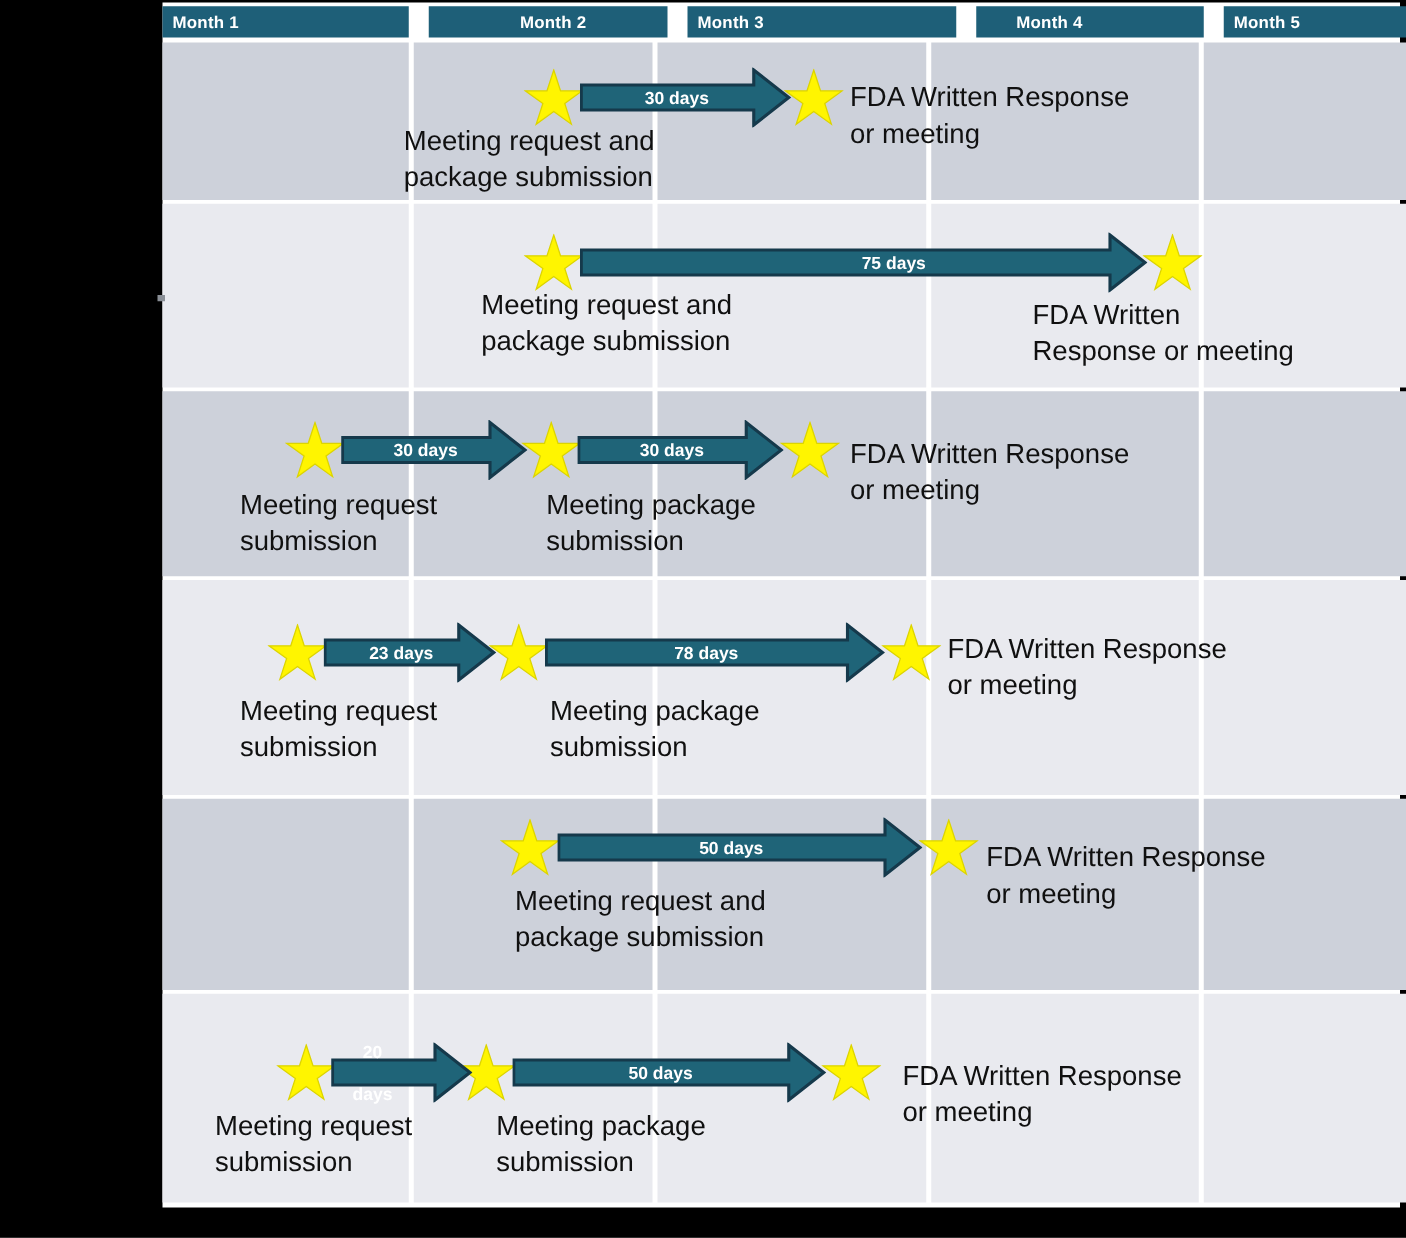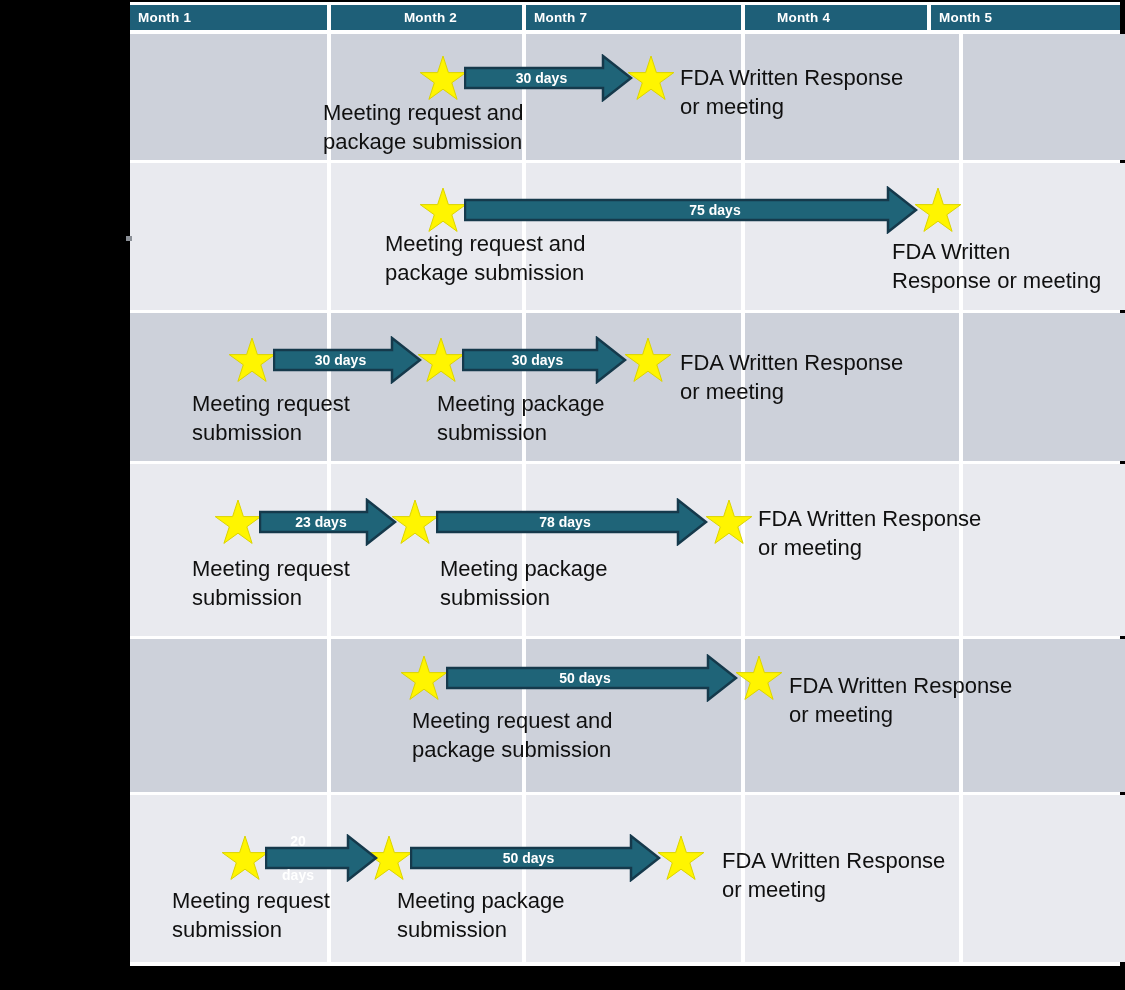--- a/index.html
+++ b/index.html
@@ -4,21 +4,21 @@
 <style>
   html,body{margin:0;padding:0;background:#000;}
   .stage{
     position:relative;width:1125px;height:990px;background:#000;
     font-family:"Liberation Sans",sans-serif;overflow:hidden;
   }
   .table{
     position:absolute;left:130px;top:2px;width:990px;height:964px;
     background:#fff;box-sizing:border-box;padding-top:3px;
   }
-  .header-row{display:flex;gap:4px;height:25px;margin-bottom:4px;}
+  .header-row{display:flex;gap:16px;height:25px;margin-bottom:4px;}
   .hcell{
     background:var(--header-bg);color:var(--header-fg);
     font-size:13.5px;font-weight:bold;line-height:25px;
     padding-left:8px;box-sizing:border-box;letter-spacing:.2px;
   }
   .hcell:nth-child(1),.row .cell:nth-child(1){flex:0 0 197px;}
   .hcell:nth-child(2),.row .cell:nth-child(2){flex:0 0 191px;text-align:center;}
   .hcell:nth-child(3),.row .cell:nth-child(3){flex:0 0 215px;}
   .hcell:nth-child(4),.row .cell:nth-child(4){flex:0 0 182px;padding-left:32px;}
   .hcell:nth-child(5),.row .cell:nth-child(5){flex:0 0 189px;}
@@ -40,21 +40,21 @@
   .stray{position:absolute;left:126px;top:236px;width:6px;height:5px;background:#8a8f96;}
 </style>
 </head>
 <body>
 
 <div class="stage">
   <div class="table">
     <div class="header-row">
       <div class="hcell">Month 1</div>
       <div class="hcell">Month 2</div>
-      <div class="hcell">Month 7</div>
+      <div class="hcell">Month 3</div>
       <div class="hcell">Month 4</div>
       <div class="hcell">Month 5</div>
     </div>
     <div id="rows">
         <div class="row dark" style="height: 126px;">
           <div class="cell"></div>
           <div class="cell"></div>
           <div class="cell"></div>
           <div class="cell"></div>
           <div class="cell"></div>
@@ -116,21 +116,21 @@
         </svg></div>
       <div class="star" style="left: 914px; top: 187px;"><svg width="48" height="46" viewBox="0 0 48 46">
           <path d="M24,1 L29.4,17.6 L46.8,17.6 L32.8,27.8 L38.1,44.4 L24,34.2 L9.9,44.4 L15.3,27.8 L1.2,17.6 L18.6,17.6 Z" fill="var(--star-fill)" stroke="var(--star-edge)" stroke-width="1"></path>
         </svg></div>
       <svg class="arrow-svg" width="454" height="48" viewBox="0 0 454 48" style="left: 464px; top: 186px;">
         <path d="M1,14 L424,14 L424,2 L452,24 L424,46 L424,34 L1,34 Z" fill="var(--arrow-fill)" stroke="var(--arrow-edge)" stroke-width="2.5" stroke-linejoin="miter"></path>
       </svg>
       <div class="arrow-label" style="left: 684px; top: 210px; margin-left: 31px;">75 days</div>
       <div class="t-label" style="left: 385px; top: 229px;">Meeting request and
 package submission</div>
-      <div class="t-label" style="left: 892px; top: 237px;">FDA Written
+      <div class="t-label" style="left: 826px; top: 237px;">FDA Written
 Response or meeting</div>
       <div class="star" style="left: 228px; top: 337px;"><svg width="48" height="46" viewBox="0 0 48 46">
           <path d="M24,1 L29.4,17.6 L46.8,17.6 L32.8,27.8 L38.1,44.4 L24,34.2 L9.9,44.4 L15.3,27.8 L1.2,17.6 L18.6,17.6 Z" fill="var(--star-fill)" stroke="var(--star-edge)" stroke-width="1"></path>
         </svg></div>
       <div class="star" style="left: 417px; top: 337px;"><svg width="48" height="46" viewBox="0 0 48 46">
           <path d="M24,1 L29.4,17.6 L46.8,17.6 L32.8,27.8 L38.1,44.4 L24,34.2 L9.9,44.4 L15.3,27.8 L1.2,17.6 L18.6,17.6 Z" fill="var(--star-fill)" stroke="var(--star-edge)" stroke-width="1"></path>
         </svg></div>
       <div class="star" style="left: 624px; top: 337px;"><svg width="48" height="46" viewBox="0 0 48 46">
           <path d="M24,1 L29.4,17.6 L46.8,17.6 L32.8,27.8 L38.1,44.4 L24,34.2 L9.9,44.4 L15.3,27.8 L1.2,17.6 L18.6,17.6 Z" fill="var(--star-fill)" stroke="var(--star-edge)" stroke-width="1"></path>
         </svg></div>

